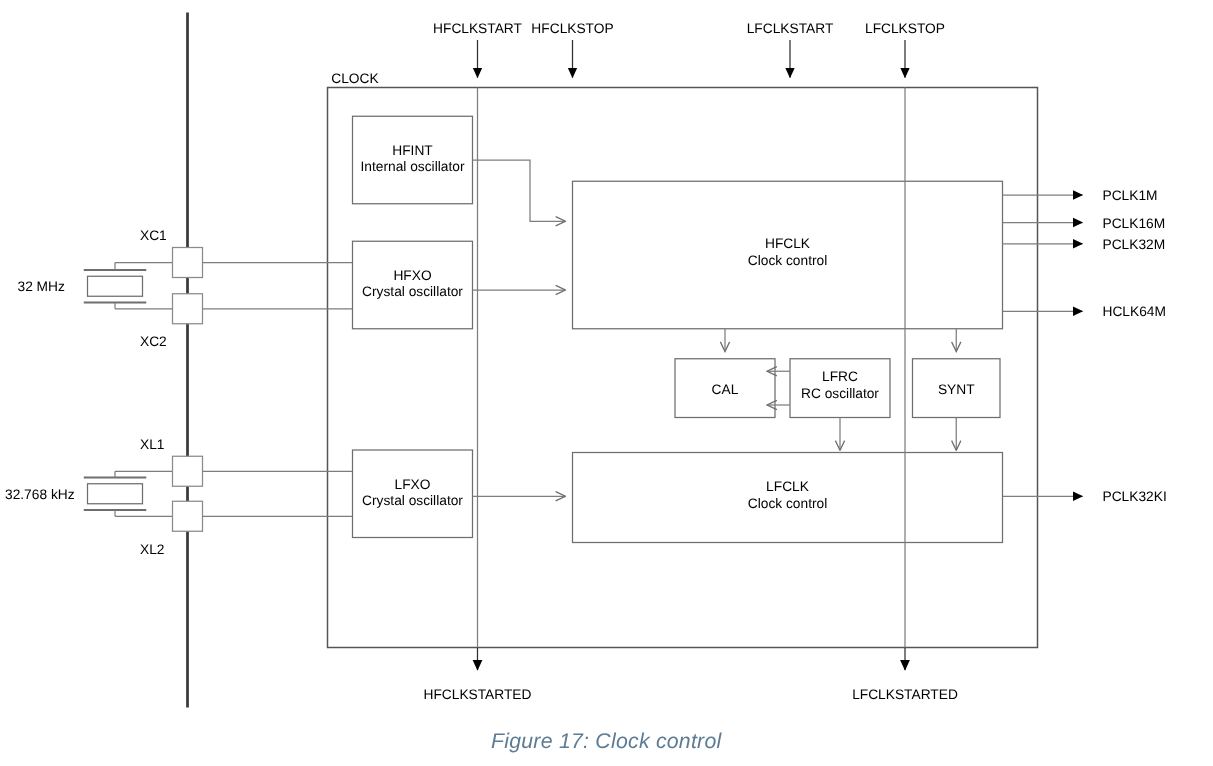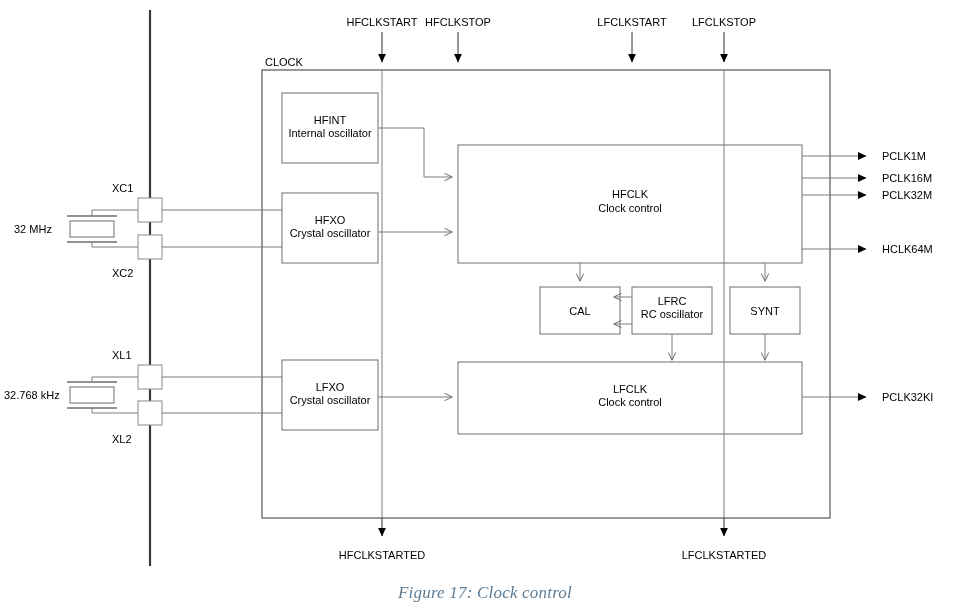--- a/index.html
+++ b/index.html
@@ -31,21 +31,21 @@
     font-size:11px;fill:#000000;text-anchor:middle;
   }
   text.sig{
     font-family:"Liberation Sans","DejaVu Sans",sans-serif;
     font-size:11px;fill:#000000;
   }
   .cap-wrap{
     position:absolute;left:0;top:583px;width:970px;text-align:center;
   }
   .caption{
-    font-family:Liberation Serif, serif;
+    font-family:Liberation Sans, sans-serif;
     font-style:italic;font-size:17px;color:#5d7b93;letter-spacing:.2px;
   }
 </style>
 </head>
 <body>
 
 <div id="diagram-root">
 <svg id="clock-diagram" viewBox="0 0 970 613" xmlns="http://www.w3.org/2000/svg">
 
   <defs>

